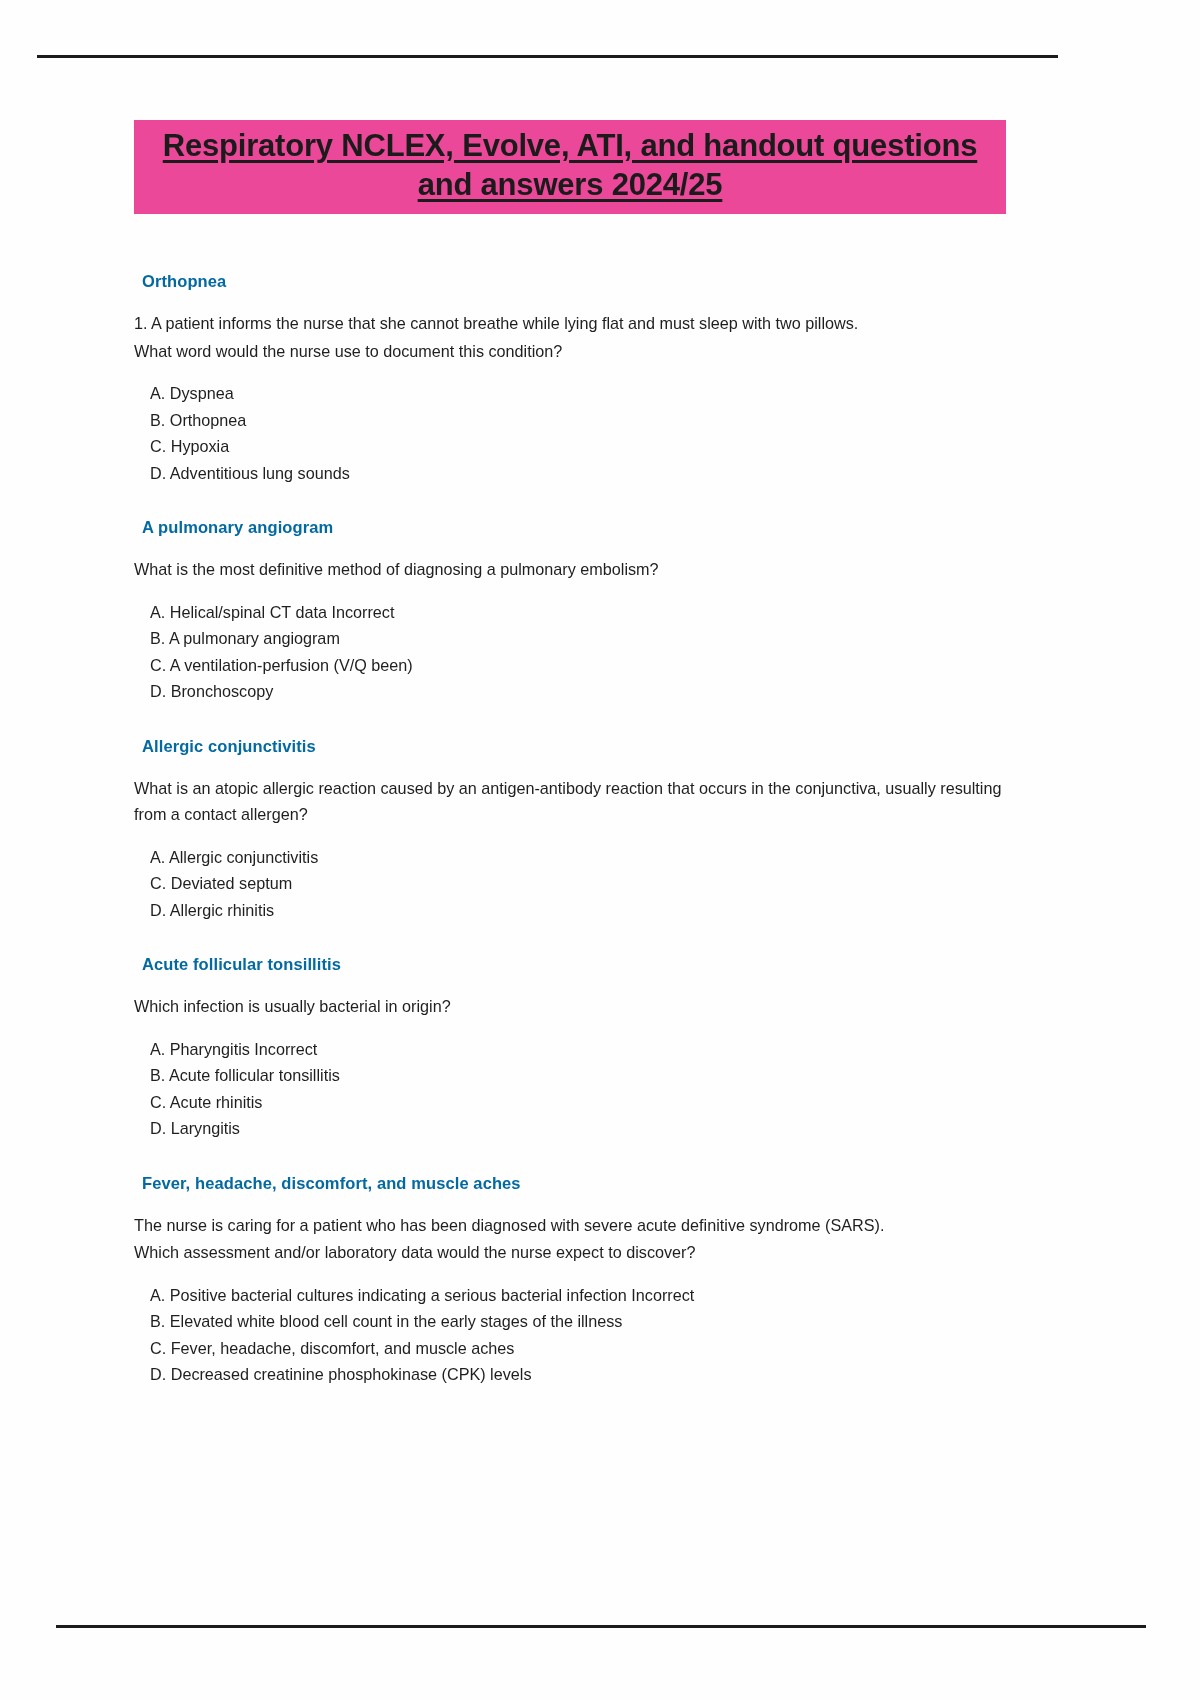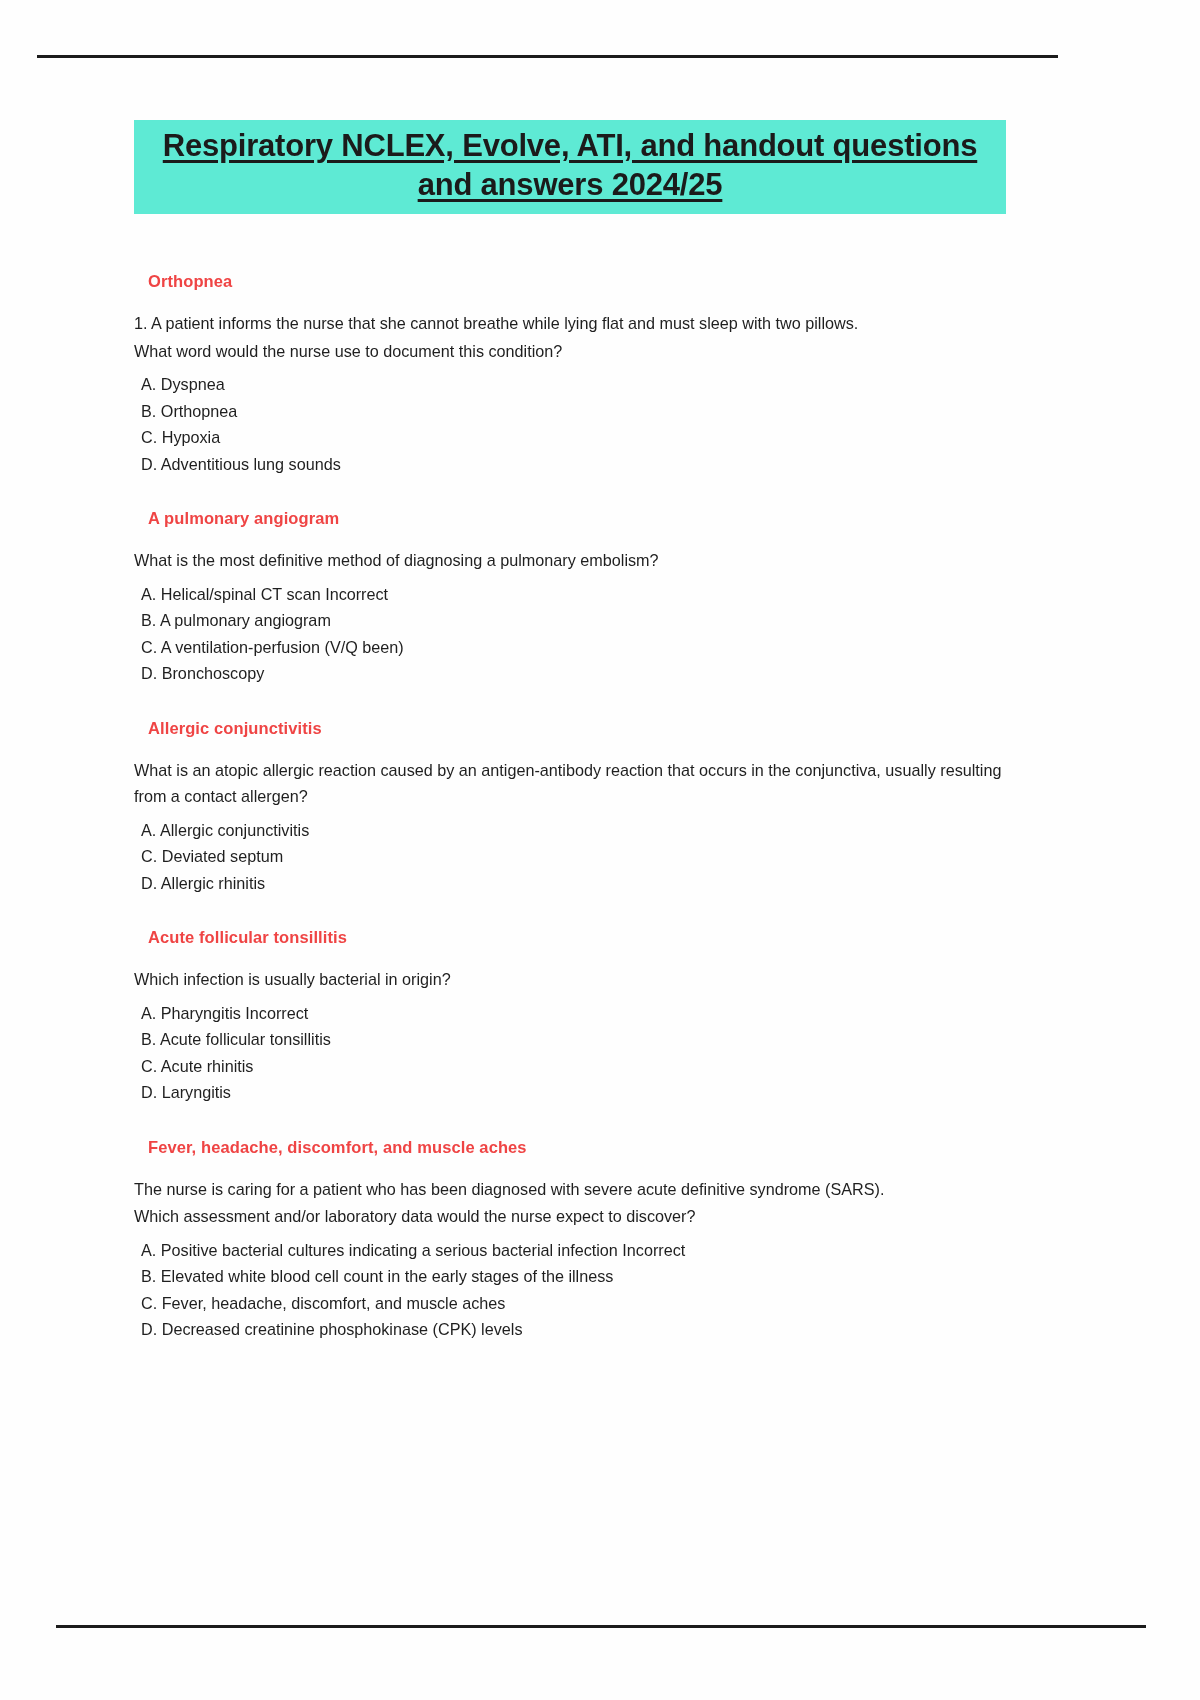--- a/index.html
+++ b/index.html
@@ -42,21 +42,21 @@
   }
 
   .content {
     position: absolute;
     left: 134px;
     top: 120px;
     width: 872px;
   }
 
   .title-band {
-    background: #5eead4;
+    background: #ec4899;
     padding: 6px 0 10px 0;
     text-align: center;
   }
   .doc-title {
     font-family: "Liberation Sans", sans-serif;
     font-weight: bold;
     font-size: 31px;
     line-height: 39px;
     letter-spacing: -0.2px;
     color: #1b1b1b;
@@ -68,45 +68,45 @@
 
   .sections {
     margin-top: 56px;
   }
 
   .qa-section {
     margin-bottom: 30px;
   }
 
   .answer-heading {
-    color: #ef4444;
+    color: #0369a1;
     font-weight: bold;
     font-size: 16.5px;
     line-height: 22px;
-    margin: 0 0 18px 14px;
+    margin: 0 0 18px 8px;
     letter-spacing: 0.1px;
   }
 
   .question-text {
     font-size: 16.2px;
     line-height: 26.5px;
     color: #1f1f1f;
     margin: 0 0 1px 0;
     max-width: 872px;
   }
 
   .option {
     font-size: 16.2px;
     line-height: 26.5px;
     color: #1f1f1f;
     margin: 0;
   }
 
   .options-list {
-    margin: 7px;
+    margin: 16px;
     padding: 0;
     list-style: none;
   }
 </style>
 </head>
 <body>
 
 <div class="page">
 
   <div class="rule-top"></div>
@@ -126,21 +126,21 @@
             <li class="option">A. Dyspnea</li>
             <li class="option">B. Orthopnea</li>
             <li class="option">C. Hypoxia</li>
             <li class="option">D. Adventitious lung sounds</li>
           </ul>
         </div>
         <div class="qa-section">
           <p class="answer-heading">A pulmonary angiogram</p>
           <p class="question-text">What is the most definitive method of diagnosing a pulmonary embolism?</p>
           <ul class="options-list">
-            <li class="option">A. Helical/spinal CT scan Incorrect</li>
+            <li class="option">A. Helical/spinal CT data Incorrect</li>
             <li class="option">B. A pulmonary angiogram</li>
             <li class="option">C. A ventilation-perfusion (V/Q been)</li>
             <li class="option">D. Bronchoscopy</li>
           </ul>
         </div>
         <div class="qa-section">
           <p class="answer-heading">Allergic conjunctivitis</p>
           <p class="question-text">What is an atopic allergic reaction caused by an antigen-antibody reaction that occurs in the conjunctiva, usually resulting from a contact allergen?</p>
           <ul class="options-list">
             <li class="option">A. Allergic conjunctivitis</li>

